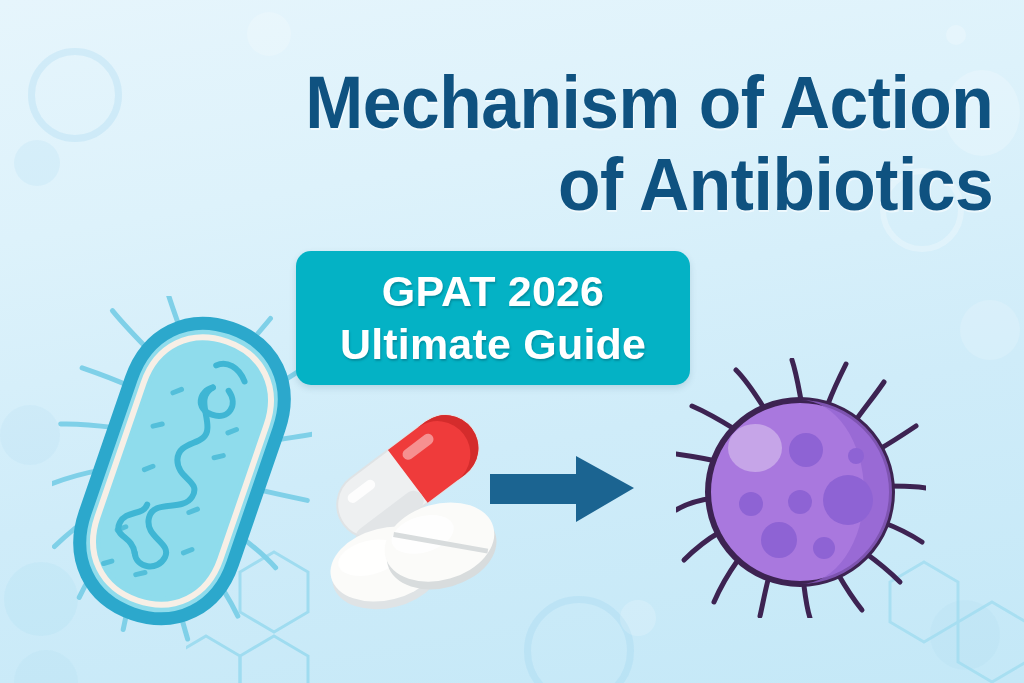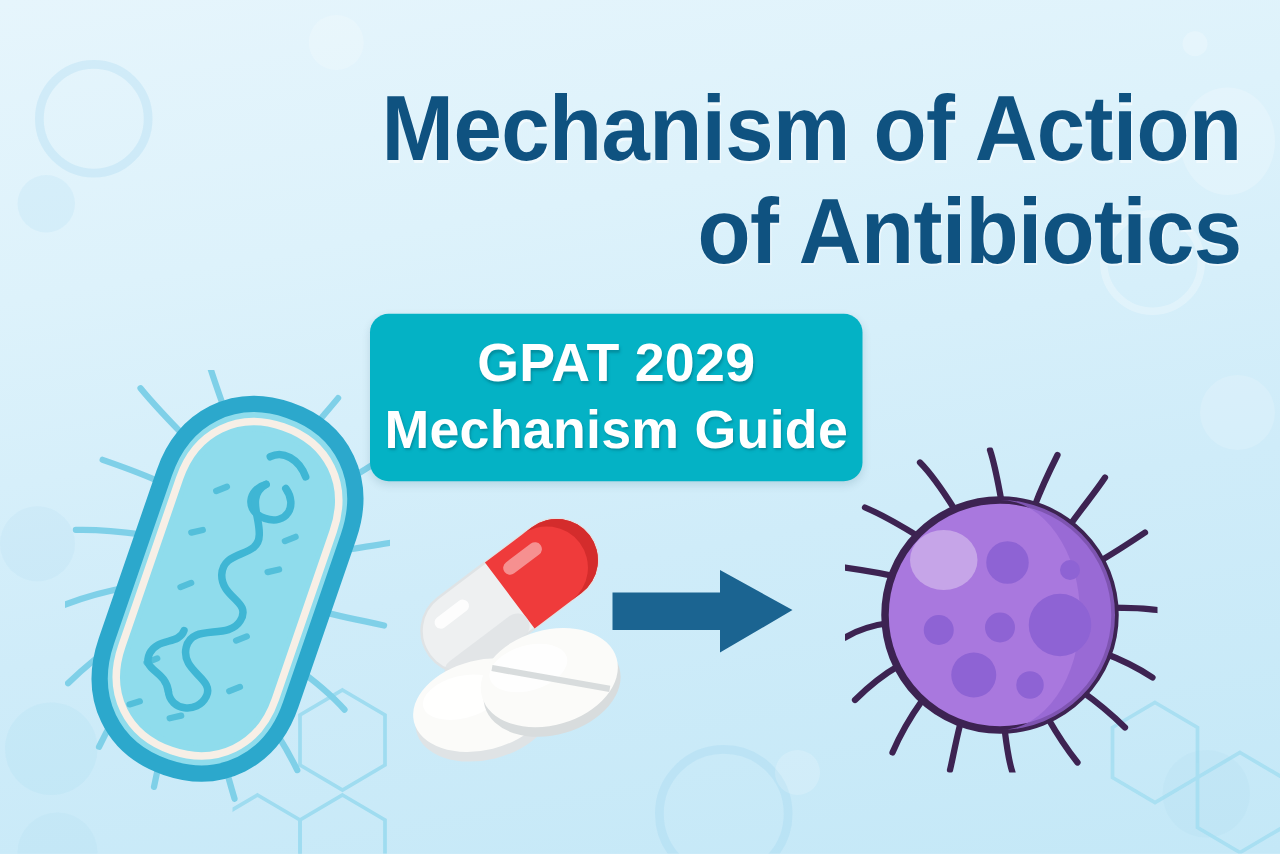--- a/index.html
+++ b/index.html
@@ -97,22 +97,22 @@
       </svg>
     </div>
   </div>
 
   <div class="title-block">
     <span class="title-line">Mechanism of Action</span>
     <span class="title-line">of Antibiotics</span>
   </div>
 
   <div class="badge">
-    <span class="badge-line">GPAT 2029</span>
-    <span class="badge-line">Mechanism Guide</span>
+    <span class="badge-line">GPAT 2026</span>
+    <span class="badge-line">Ultimate Guide</span>
   </div>
 
   <div class="art" id="bacterium">
     <svg width="260" height="350" viewBox="0 0 260 350">
       <g transform="rotate(19 130 175)">
 
         <g stroke="#7fd0e8" stroke-width="5" stroke-linecap="round" fill="none">
           <path d="M84 44 C70 26 60 14 52 2"></path>
           <path d="M64 74 C44 64 28 56 12 46"></path>
           <path d="M54 112 C34 110 18 110 2 110"></path>

